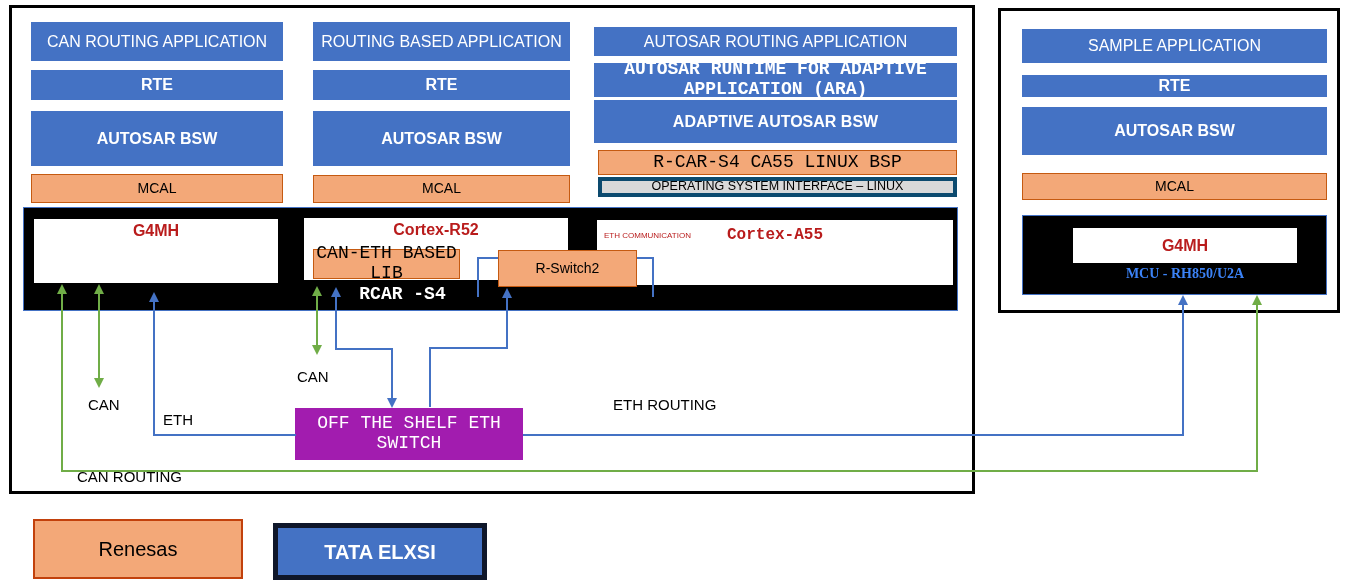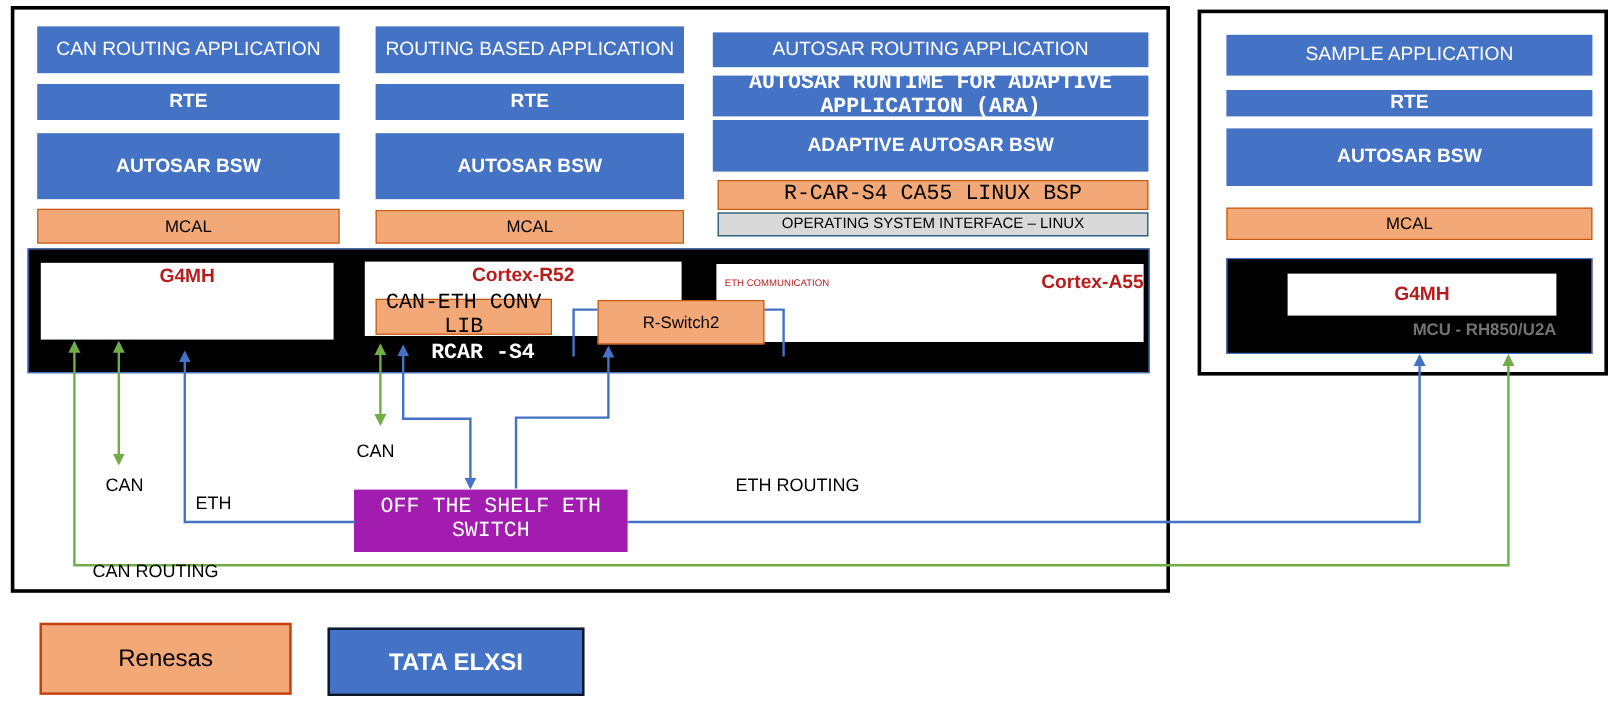--- a/index.html
+++ b/index.html
@@ -8,21 +8,21 @@
     font-family:"Liberation Sans", sans-serif;overflow:hidden;
   }
   .abs{position:absolute;box-sizing:border-box;}
   .box{
     position:absolute;box-sizing:border-box;display:flex;
     align-items:center;justify-content:center;text-align:center;
     line-height:1.1;z-index:1;
   }
   .blue{background:#4472C4;color:#ffffff;}
   .orange{background:#F3A878;color:#000000;border:1.5px solid #C55A11;}
-  .gray{background:#D9D9D9;color:#000000;border:1px solid #0c4a6e;}
+  .gray{background:#D9D9D9;color:#000000;border:4px solid #0c4a6e;}
   .blackbar{background:#000000;border:1.5px solid #4472C4;z-index:1;}
   .whitecore{background:#ffffff;color:#b91c1c;z-index:1;}
   .panel{position:absolute;border:3px solid #000000;box-sizing:border-box;background:transparent;z-index:0;}
   .lbl{position:absolute;color:#000000;font-size:15px;white-space:nowrap;z-index:4;}
   .f15{font-size:16px;}
   .f14{font-size:14px;}
   .f13{font-size:18px;font-family:Liberation Mono, monospace;}
   .b{font-weight:bold;}
   #wires{position:absolute;left:0;top:0;z-index:2;pointer-events:none;}
   .topalign{align-items:flex-start;padding-top:3px;}
@@ -78,26 +78,26 @@
     </div>
 
   <div class="box blackbar" style="left:23px;top:207px;width:935px;height:104px;"></div>
   <div class="box whitecore b f15 topalign" style="left:34px;top:219px;width:244px;height:64px;">
       <span>G4MH</span>
     </div>
   <div class="box whitecore b f15 topalign" style="left:304px;top:218px;width:264px;height:62px;">
       <span>Cortex-R52</span>
     </div>
   <div class="box orange f13" style="left:313px;top:249px;width:147px;height:30px;">
-      <span>CAN-ETH CONV LIB</span>
+      <span>CAN-ETH BASED LIB</span>
     </div>
   <div class="lbl b f13" style="left:330px;top:284px;width:145px;text-align:center;color:#ffffff;">RCAR -S4</div>
   <div class="box whitecore" style="left:597px;top:220px;width:356px;height:65px;">
     <span class="abs" style="left:7px;top:12px;font-size:8px;">ETH COMMUNICATION</span>
-    <span class="abs b f15" style="left:0;right:0;top:7px;text-align:right;">Cortex-A55</span>
+    <span class="abs b f15" style="left:0;right:0;top:7px;text-align:center;font-family:Liberation Mono, monospace;">Cortex-A55</span>
   </div>
   <div class="box orange f14" style="left:498px;top:250px;width:139px;height:37px;z-index:3;">
       <span>R-Switch2</span>
     </div>
 
   <div class="box blue f15" style="left:1022px;top:29px;width:305px;height:34px;">
       <span>SAMPLE APPLICATION</span>
     </div>
   <div class="box blue f15 b" style="left:1022px;top:75px;width:305px;height:22px;">
       <span>RTE</span>
@@ -105,36 +105,36 @@
   <div class="box blue b" style="left:1022px;top:107px;width:305px;height:48px;font-size:16px;">
       <span>AUTOSAR BSW</span>
     </div>
   <div class="box orange f14" style="left:1022px;top:173px;width:305px;height:27px;">
       <span>MCAL</span>
     </div>
   <div class="box blackbar" style="left:1022px;top:215px;width:305px;height:80px;"></div>
   <div class="box whitecore b f15" style="left:1073px;top:228px;width:224px;height:35px;">
       <span>G4MH</span>
     </div>
-  <div class="lbl b f14" style="left:1073px;top:266px;width:224px;text-align:right;color:#737373;z-index:1;">MCU - RH850/U2A</div>
+  <div class="lbl b f14" style="left:1073px;top:266px;width:224px;text-align:center;color:#3b82f6;z-index:1;font-family:Liberation Serif, serif;">MCU - RH850/U2A</div>
 
   <div class="box f13" style="left:295px;top:408px;width:228px;height:52px;background:#a21caf;color:#ffffff;z-index:1;">
       <span>OFF THE SHELF ETH SWITCH</span>
     </div>
 
   <div class="lbl" style="left:88px;top:396px;">CAN</div>
   <div class="lbl" style="left:163px;top:411px;">ETH</div>
   <div class="lbl" style="left:77px;top:468px;">CAN ROUTING</div>
   <div class="lbl" style="left:297px;top:368px;">CAN</div>
   <div class="lbl" style="left:613px;top:396px;">ETH ROUTING</div>
 
   <div class="box" style="left:33px;top:519px;width:210px;height:60px;background:#F3A878;border:2px solid #c2410c;font-size:20px;">
       <span>Renesas</span>
     </div>
-  <div class="box b" style="left:273px;top:523px;width:214px;height:57px;background:#4472C4;color:#ffffff;border:2px solid #0f172a;font-size:20px;">
+  <div class="box b" style="left:273px;top:523px;width:214px;height:57px;background:#4472C4;color:#ffffff;border:5px solid #0f172a;font-size:20px;">
       <span>TATA ELXSI</span>
     </div>
 
   <svg id="wires" width="1347" height="587" viewBox="0 0 1347 587">
     <defs>
       <marker id="ar-blue-end" orient="auto" markerUnits="userSpaceOnUse" markerWidth="12" markerHeight="12" refX="8" refY="5">
         <path d="M0,0 L10,5 L0,10 z" fill="#4472C4"></path>
       </marker>
       <marker id="ar-blue-start" orient="auto-start-reverse" markerUnits="userSpaceOnUse" markerWidth="12" markerHeight="12" refX="8" refY="5">
         <path d="M0,0 L10,5 L0,10 z" fill="#4472C4"></path>

